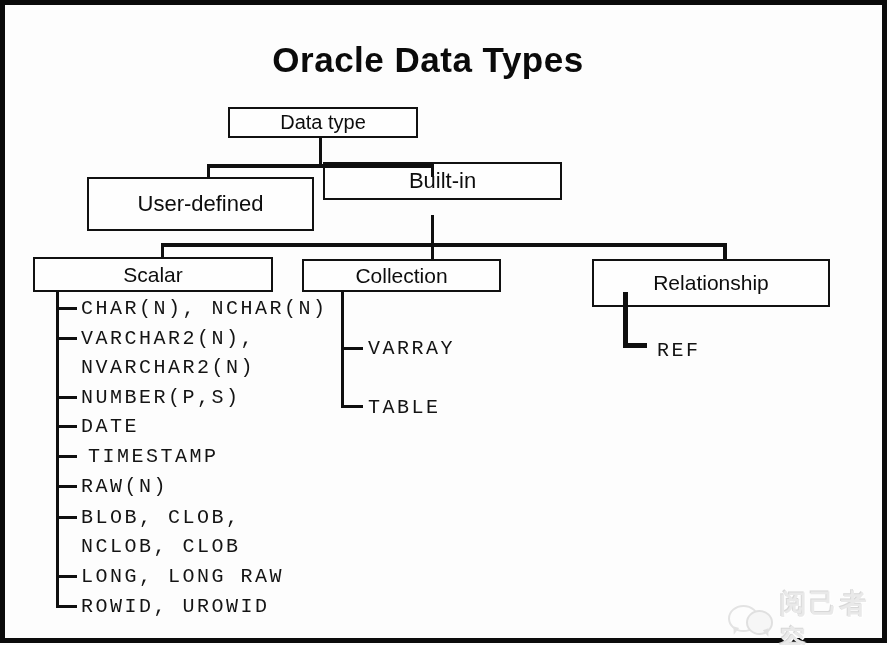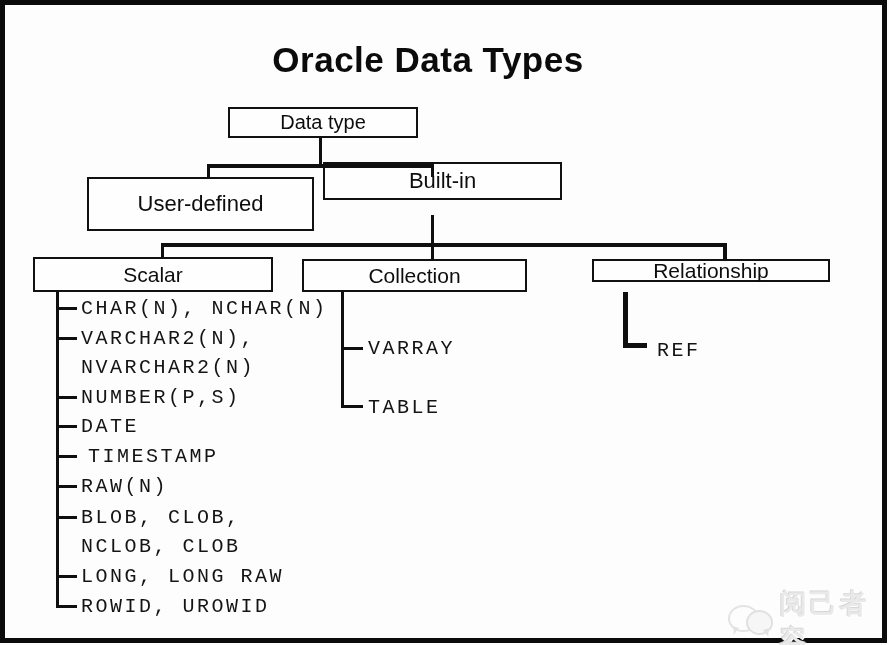--- a/index.html
+++ b/index.html
@@ -17,22 +17,22 @@
   }
   .node{
     position:absolute;box-sizing:border-box;border:2px solid #111;background:#fefefe;
     display:flex;align-items:center;justify-content:center;
     font-weight:normal;color:#0d0d0d;
   }
   .node.root{left:228px;top:107px;width:190px;height:31px;font-size:20px;}
   .node.user-defined{left:87px;top:177px;width:227px;height:54px;font-size:22px;}
   .node.built-in{left:323px;top:162px;width:239px;height:38px;font-size:22px;}
   .node.scalar{left:33px;top:257px;width:240px;height:35px;font-size:21px;}
-  .node.collection{left:302px;top:259px;width:225px;height:33px;font-size:21px;}
-  .node.relationship{left:592px;top:259px;width:238px;height:23px;font-size:21px;}
+  .node.collection{left:302px;top:259px;width:199px;height:33px;font-size:21px;}
+  .node.relationship{left:592px;top:259px;width:238px;height:48px;font-size:21px;}
   .line{position:absolute;background:#0f0f0f;}
   .mono{
     position:absolute;font-family:"Liberation Mono","DejaVu Sans Mono",monospace;
     font-size:20px;letter-spacing:2.5px;color:#141414;white-space:nowrap;line-height:30px;
   }
   .watermark{
     position:absolute;left:728px;top:586px;display:flex;align-items:center;gap:8px;
   }
   .wm-text{
     font-size:27px;font-weight:bold;letter-spacing:3px;color:#e9e9e9;

